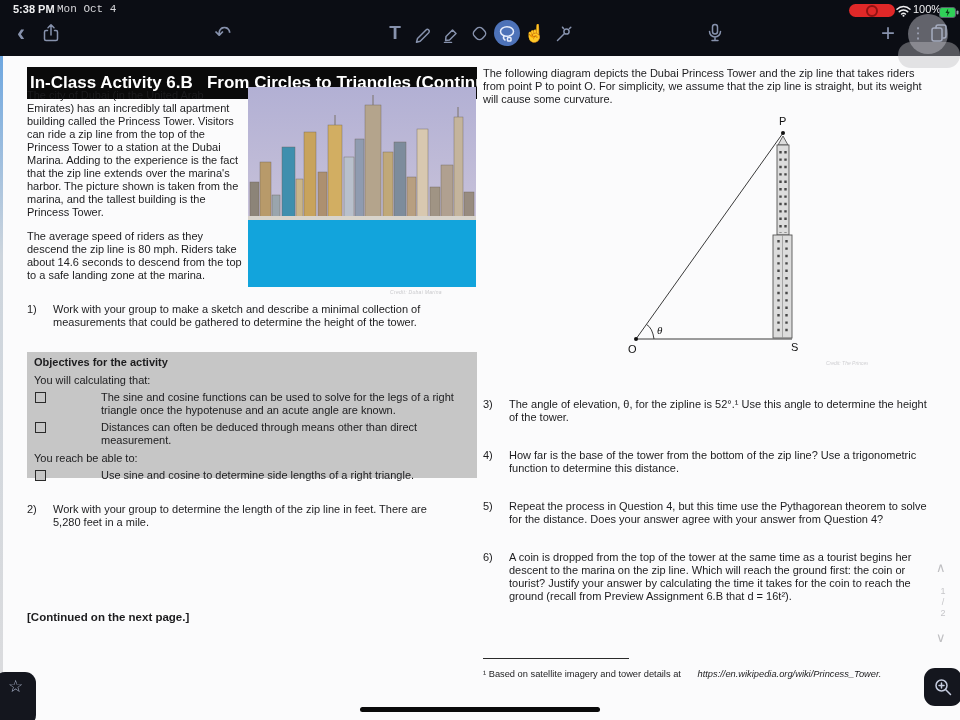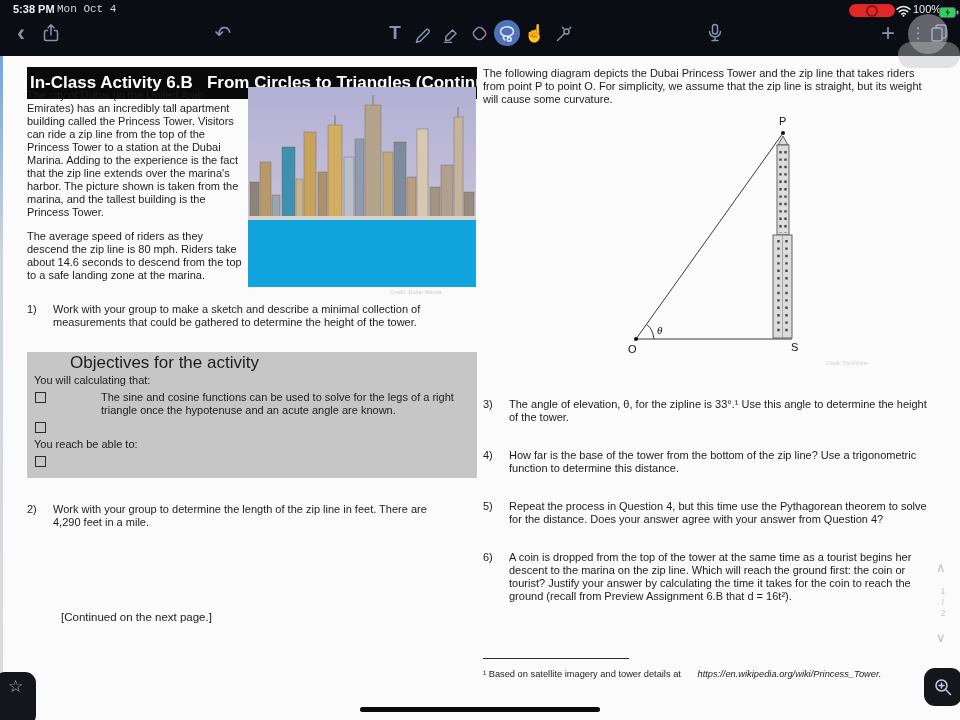--- a/index.html
+++ b/index.html
@@ -26,24 +26,24 @@
   .page-edge{left:0;top:56px;width:3px;height:664px;
              background:linear-gradient(#6ea7e0,#cdd5dd 30%,#dcdcde);}
   .doc-text{color:#1c1c1e;font-size:11px;line-height:13px;}
   .title-bar{left:27px;top:67px;width:450px;height:32px;background:#0a0a0a;color:#ffffff;
              font-size:17px;font-weight:bold;display:flex;align-items:center;
              padding-left:3px;white-space:pre;box-sizing:border-box;}
   .q{display:flex;}
   .qnum{width:26px;flex:0 0 26px;}
   .obj-box{left:27px;top:352px;width:450px;height:126px;background:#c6c6c6;
            box-sizing:border-box;padding:4px 7px;}
-  .obj-head{font-weight:normal;font-size:17px;margin-left:36px;}
+  .obj-head{font-weight:bold;font-size:11px;}
   .chk-row{display:flex;margin-top:4px;gap:47px;}
   .chk{flex:0 0 9px;width:9px;height:9px;border:1.2px solid #2a2a2a;margin:1px 8px 0 1px;background:#c6c6c6;}
-  .bold{font-weight:normal;margin-left:34px;}
+  .bold{font-weight:bold;}
   .footnote{font-size:9.3px;color:#1c1c1e;}
   .footnote .url{font-style:italic;padding-left:14px;}
   .wm{color:#c9c9cc;font-size:5px;font-style:italic;letter-spacing:.3px;}
   
   .pager{color:#bfbfc2;font-size:13px;line-height:12px;}
   .pager-nums{color:#c6c6c9;font-size:9px;line-height:11px;text-align:center;}
   .dock{background:#14161e;border-radius:11px;}
   .home-bar{left:360px;top:707px;width:240px;height:5px;border-radius:2.5px;background:#0a0a0a;}
 </style>
 </head>
@@ -192,30 +192,32 @@
 
 <div class="abs obj-box doc-text">
   <div class="obj-head">Objectives for the activity</div>
   <div style="margin-top:5px;">You will calculating that:</div>
   <div class="chk-row">
     <span class="chk"></span>
     <span>The sine and cosine functions can be used to solve for the legs of a right triangle once the hypotenuse and an acute angle are known.</span>
   </div>
   <div class="chk-row">
     <span class="chk"></span>
+    <span>Distances can often be deduced through means other than direct measurement.</span>
   </div>
   <div style="margin-top:5px;">You reach be able to:</div>
   <div class="chk-row">
     <span class="chk"></span>
+    <span>Use sine and cosine to determine side lengths of a right triangle.</span>
   </div>
 </div>
 
 <div class="abs doc-text q" style="left:27px;top:503px;width:430px;">
   <span class="qnum">2)</span>
-  <span>Work with your group to determine the length of the zip line in feet. There are 4,290 feet in a mile.</span>
+  <span>Work with your group to determine the length of the zip line in feet. There are 5,280 feet in a mile.</span>
 </div>
 
 <div class="abs doc-text bold" style="left:27px;top:611px;font-size:11.5px;">[Continued on the next page.]</div>
 
 <div class="abs doc-text" style="left:483px;top:67px;width:452px;">The following diagram depicts the Dubai Princess Tower and the zip line that takes riders from point P to point O. For simplicity, we assume that the zip line is straight, but its weight will cause some curvature.</div>
 
 <div class="abs" style="left:598px;top:110px;">
   <svg width="270" height="270" viewBox="0 0 270 270">
     <g stroke="#3a3a3a" stroke-width="1" fill="none">
       <line x1="38" y1="229" x2="194" y2="229"></line>
@@ -239,21 +241,21 @@
     <text x="181" y="15" font-size="11" fill="#111">P</text>
     <text x="30" y="243" font-size="11" fill="#111">O</text>
     <text x="193" y="241" font-size="11" fill="#111">S</text>
     <text x="59" y="224" font-size="11" font-style="italic" font-family="Liberation Serif, serif" fill="#111">θ</text>
     <text x="228" y="255" font-size="5" fill="#cfcfd2" font-style="italic">Credit: The Princess Tower &amp; Dubai Marina</text>
   </svg>
 </div>
 
 <div class="abs doc-text q" style="left:483px;top:398px;width:452px;">
   <span class="qnum">3)</span>
-  <span>The angle of elevation, θ, for the zipline is 33°.¹ Use this angle to determine the height of the tower.</span>
+  <span>The angle of elevation, θ, for the zipline is 52°.¹ Use this angle to determine the height of the tower.</span>
 </div>
 <div class="abs doc-text q" style="left:483px;top:449px;width:452px;">
   <span class="qnum">4)</span>
   <span>How far is the base of the tower from the bottom of the zip line? Use a trigonometric function to determine this distance.</span>
 </div>
 <div class="abs doc-text q" style="left:483px;top:500px;width:452px;">
   <span class="qnum">5)</span>
   <span>Repeat the process in Question 4, but this time use the Pythagorean theorem to solve for the distance. Does your answer agree with your answer from Question 4?</span>
 </div>
 <div class="abs doc-text q" style="left:483px;top:551px;width:452px;">

